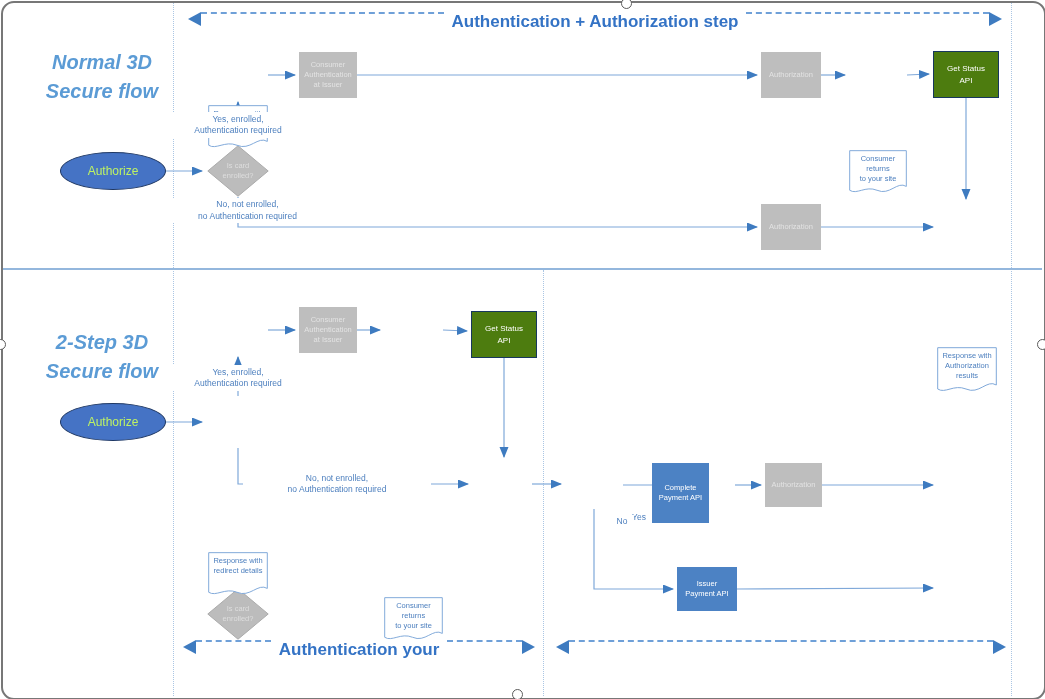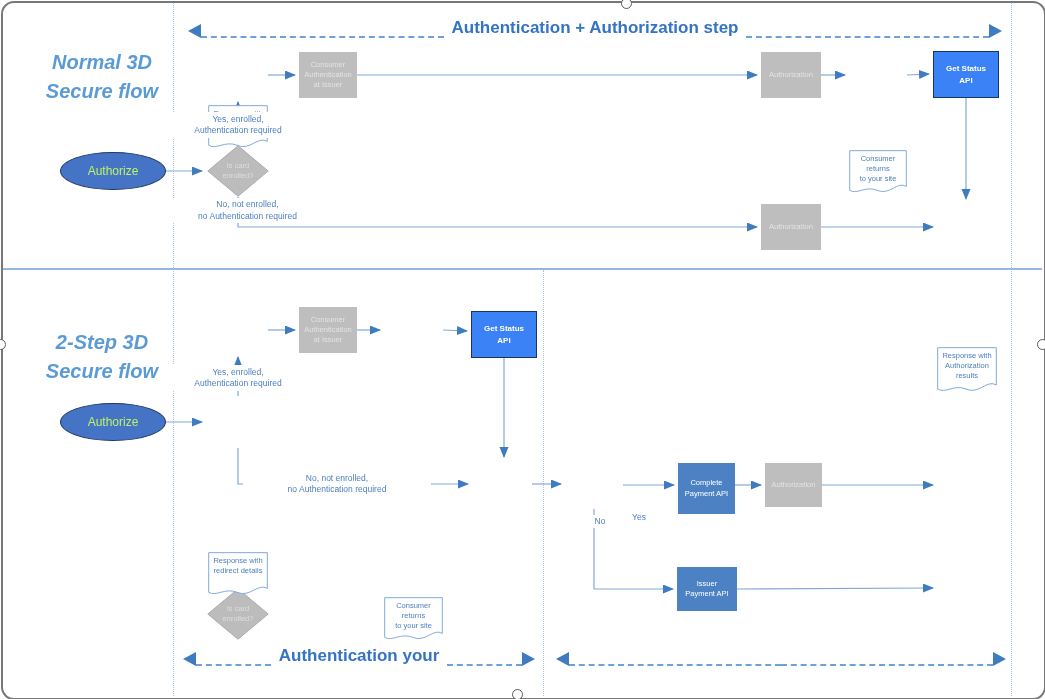--- a/index.html
+++ b/index.html
@@ -15,36 +15,36 @@
 
   
   .wires{position:absolute;left:0;top:0;z-index:1;pointer-events:none;}
 
   .node{position:absolute;z-index:2;box-sizing:border-box;}
   .txt{white-space:pre-line;text-align:center;}
 
   .flow-title{display:flex;align-items:center;justify-content:center;font-size:20px;line-height:1.45;font-weight:bold;color:#5b9bd5;font-style:italic;}
   .ellipse{display:flex;align-items:center;justify-content:center;background:#4573c5;border:1.6px solid #1f3864;border-radius:50%;color:#bef264;font-size:12px;}
   .gbox{display:flex;align-items:center;justify-content:center;background:#bebebe;color:#e3e3e3;font-size:7.5px;line-height:1.3;}
-  .bluebox{display:flex;align-items:center;justify-content:center;background:#3b82f6;border:1.6px solid #17375e;color:#fff;font-size:8px;font-weight:bold;line-height:1.4;}
+  .bluebox{display:flex;align-items:center;justify-content:center;background:#4d7c0f;border:1.6px solid #17375e;color:#fff;font-size:8px;font-weight:normal;line-height:1.4;}
   .midbluebox{display:flex;align-items:center;justify-content:center;background:#4c82c4;color:#fff;font-size:7.5px;line-height:1.35;}
 
   .docshape{position:relative;}
   .docshape svg{position:absolute;left:0;top:0;width:100%;height:100%;}
   .docshape .doc-label{position:absolute;left:1px;right:1px;top:4px;color:#4c7fbe;font-size:7.5px;line-height:1.3;}
 
   .diamond{position:relative;}
   .diamond svg{position:absolute;left:0;top:0;width:100%;height:100%;}
   .diamond .dm-label{position:absolute;left:0;right:0;top:50%;transform:translateY(-50%);font-size:7.5px;line-height:1.3;}
   .diamond.gray .dm-label{color:#dedede;}
 
   .flow-label{display:flex;align-items:center;justify-content:center;background:#fff;color:#4c7fbe;font-size:8.5px;line-height:1.35;}
 
   
-  .section-arrow{position:absolute;display:flex;align-items:flex-end;z-index:3;}
+  .section-arrow{position:absolute;display:flex;align-items:flex-start;z-index:3;}
   .section-arrow .dash{flex:1;height:0;border-top:2px dashed #6fa0d8;}
   .section-arrow .arrow-label{padding:0 8px;font-size:17px;font-weight:bold;color:#3473c5;white-space:nowrap;}
   .tri{width:0;height:0;flex:none;}
   .tri-left{border-top:7px solid transparent;border-bottom:7px solid transparent;border-right:13px solid #3e7bc0;}
   .tri-right{border-top:7px solid transparent;border-bottom:7px solid transparent;border-left:13px solid #3e7bc0;}
 </style>
 </head>
 <body>
 
 <div class="stage">
@@ -205,23 +205,23 @@
 API</span>
   </div>
 
   <div class="node flow-label txt" style="left:166px;top:365px;width:144px;height:26px;">Yes, enrolled,
 Authentication required</div>
 
   <div class="node flow-label txt" style="left:243px;top:471px;width:188px;height:26px;">No, not enrolled,
 no Authentication required</div>
 
   <div class="node flow-label txt" style="left:626px;top:477px;width:26px;height:13px;margin-top:34px;">Yes</div>
-  <div class="node flow-label txt" style="left:588px;top:515px;width:24px;height:13px;">No</div>
-
-  <div class="node midbluebox" style="left:678px;top:463px;width:57px;height:51px;">
+  <div class="node flow-label txt" style="left:610px;top:515px;width:24px;height:13px;">No</div>
+
+  <div class="node midbluebox" style="left:652px;top:463px;width:57px;height:60px;">
     <span class="txt">Complete
 Payment API</span>
   </div>
 
   <div class="node gbox" style="left:765px;top:463px;width:57px;height:44px;">
     <span class="txt">Authorization</span>
   </div>
 
   <div class="node midbluebox" style="left:677px;top:567px;width:60px;height:44px;">
     <span class="txt">Issuer

